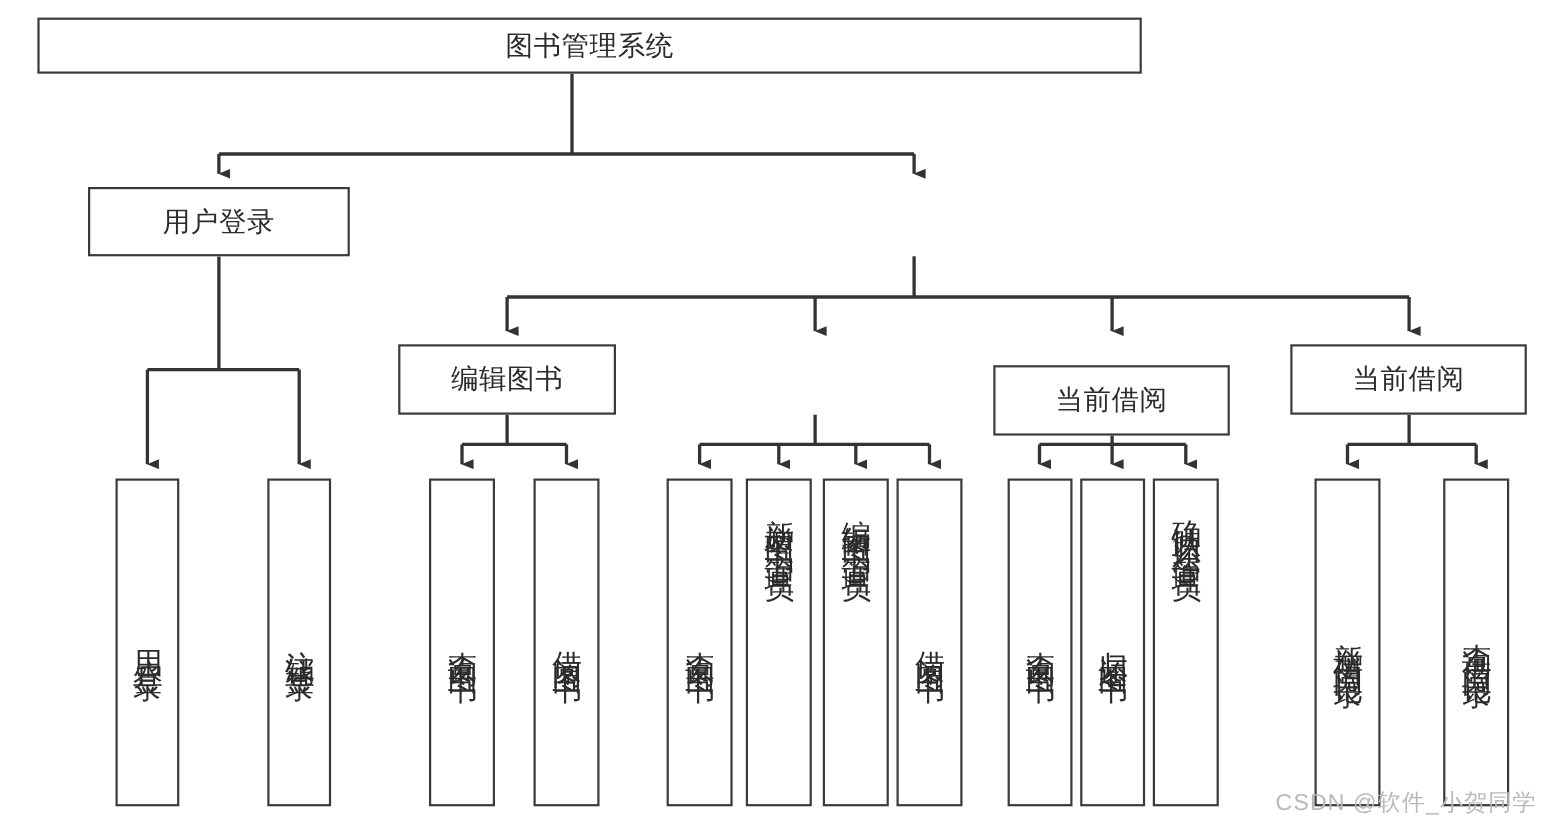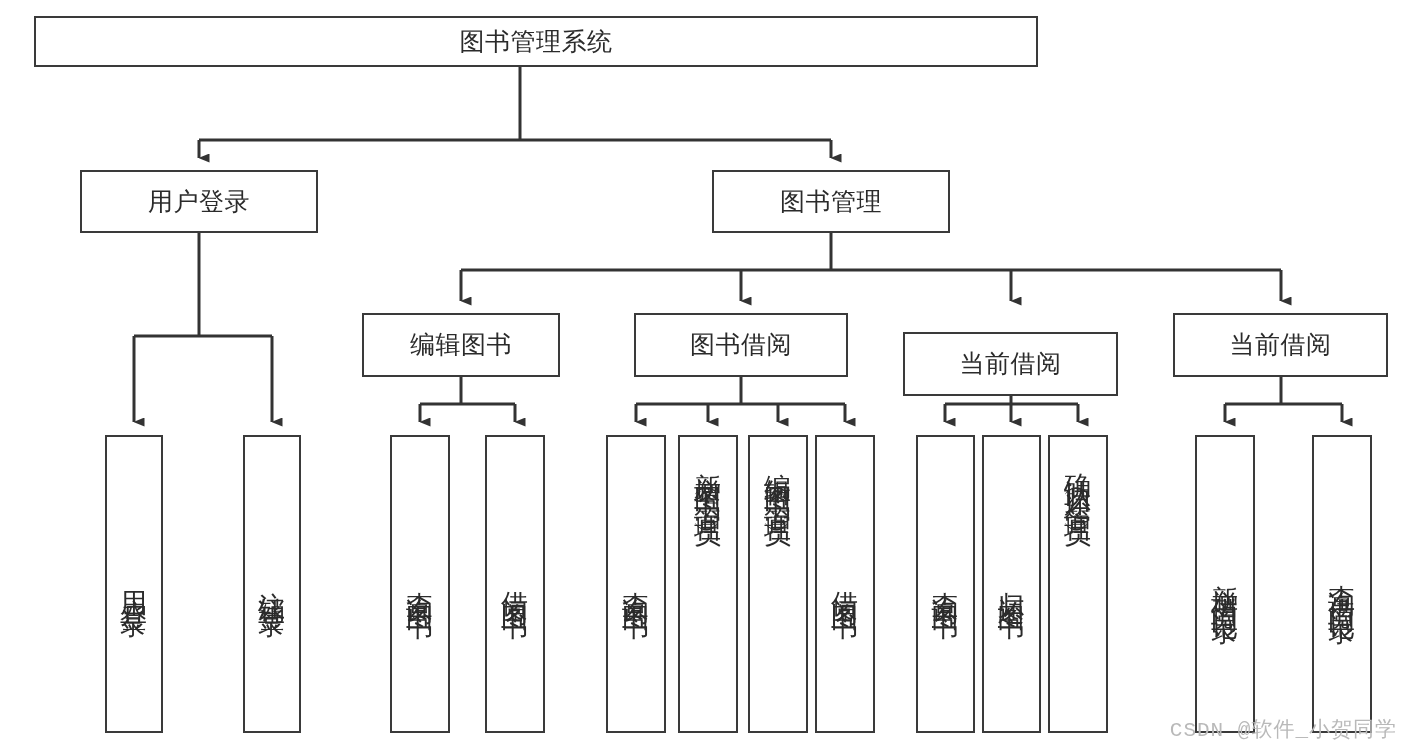--- a/index.html
+++ b/index.html
@@ -63,21 +63,21 @@
     padding-top:0;
   }
   .watermark{
     position:absolute;
     right:8px;
     bottom:4px;
     font-size:21px;
     color:#b9b9b9;
     letter-spacing:1px;
     white-space:nowrap;
-    font-family:Liberation Mono, monospace;
+    font-family:Liberation Sans, sans-serif;
   }
 </style>
 </head>
 <body>
 
 <div id="canvas">
 
   <svg class="edges" viewBox="0 0 1405 747">
     <defs>
       <marker id="arrow" markerWidth="9" markerHeight="11" refX="4.5" refY="10.5" orient="auto" markerUnits="userSpaceOnUse">
@@ -140,30 +140,24 @@
     </g>
   </svg>
 
   <div class="node horiz root" style="left:18px; top:16px; width:1004px; height:51px;margin-left:16px;">
     <span class="lbl">图书管理系统</span>
   </div>
 
   <div class="node horiz" style="left:80px; top:170px; width:238px; height:63px;">
     <span class="lbl">用户登录</span>
   </div>
-  <div class="node horiz" style="left:712px; top:170px; width:238px; height:63px;">
-    <span class="lbl">图书管理</span>
-  </div>
 
   <div class="node horiz" style="left:362px; top:313px; width:198px; height:64px;">
     <span class="lbl">编辑图书</span>
   </div>
-  <div class="node horiz" style="left:634px; top:313px; width:214px; height:64px;">
-    <span class="lbl">图书借阅</span>
-  </div>
   <div class="node horiz" style="left:903px; top:313px; width:215px; height:64px;margin-top:19px;">
     <span class="lbl">当前借阅</span>
   </div>
   <div class="node horiz" style="left:1173px; top:313px; width:215px; height:64px;">
     <span class="lbl">当前借阅</span>
   </div>
 
   <div class="node vert mid" style="left:105px; top:435px; width:58px; height:298px;">
     <span class="lbl">用户登录</span>
   </div>

